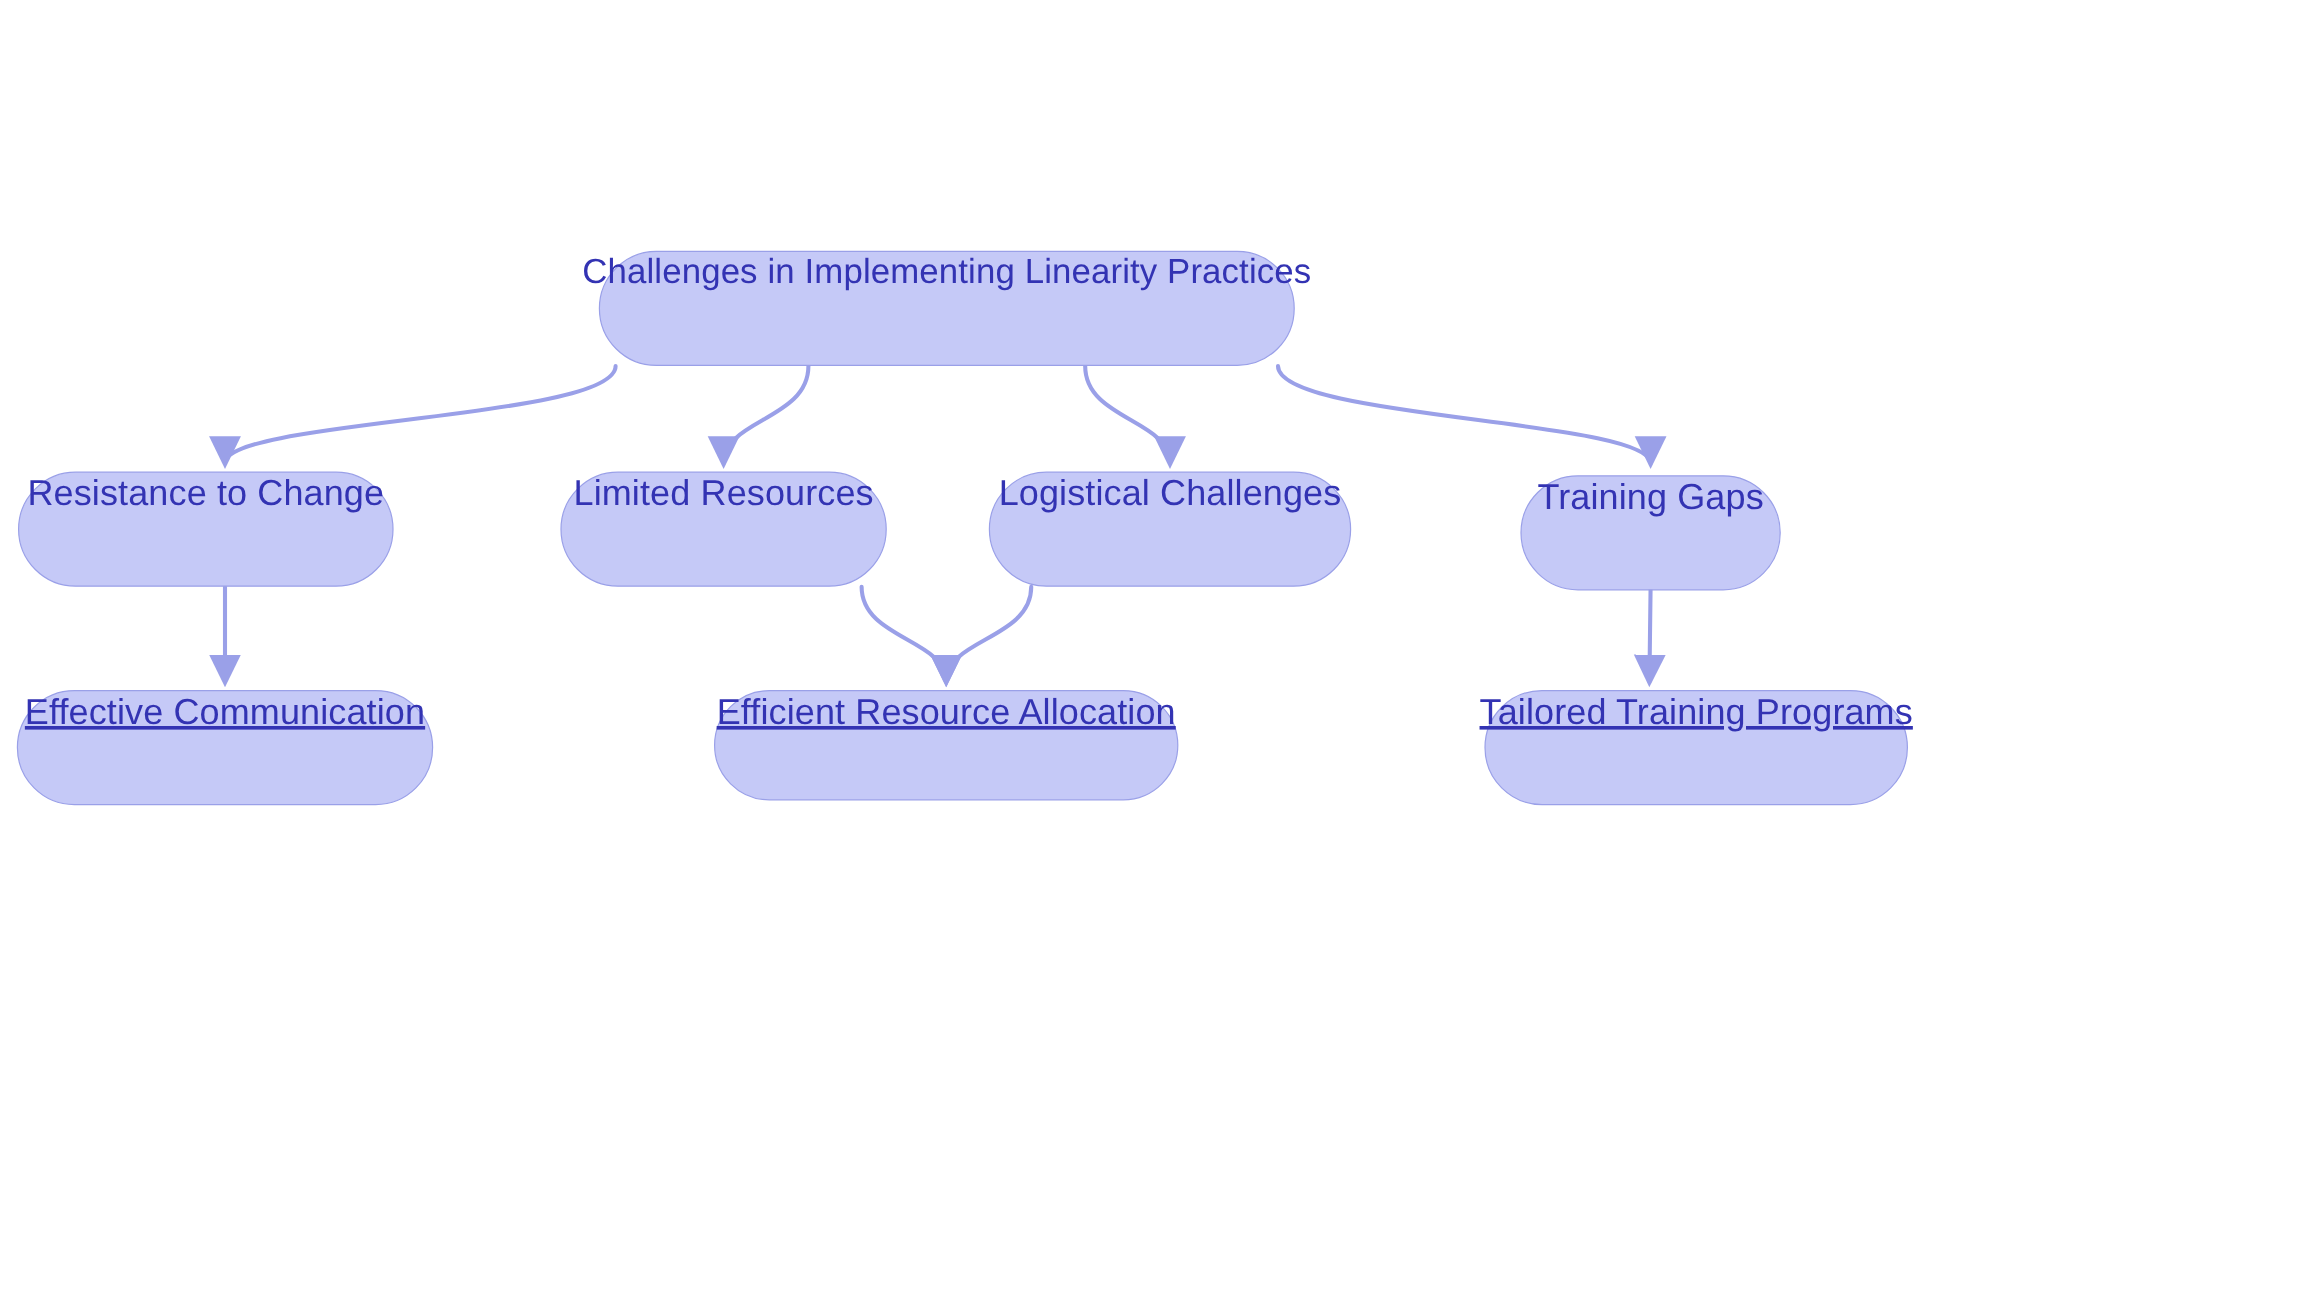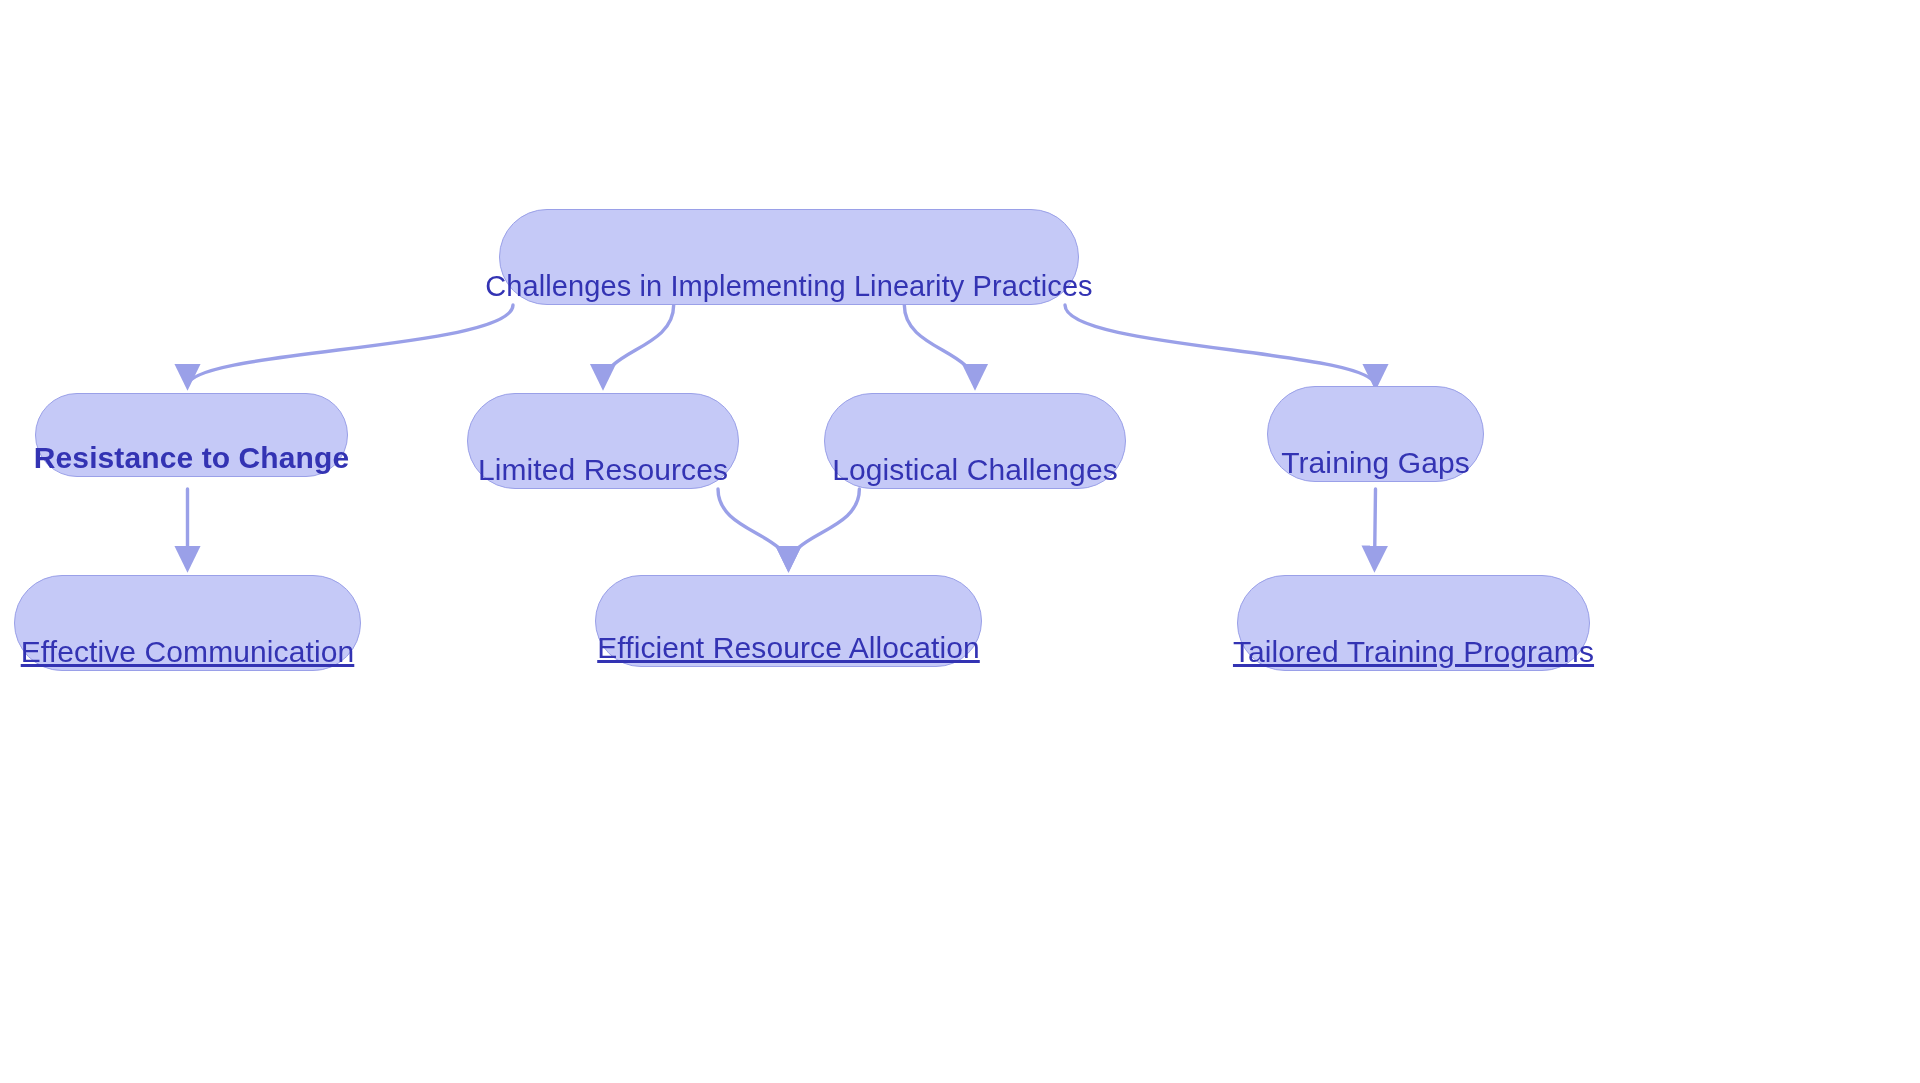--- a/index.html
+++ b/index.html
@@ -20,21 +20,21 @@
     top: 0;
     left: 0;
     width: 1920px;
     height: 1083px;
     pointer-events: none;
   }
   .node {
     position: absolute;
     box-sizing: border-box;
     display: flex;
-    align-items: flex-end;
+    align-items: flex-start;
     justify-content: center;
     background: #c5c9f7;
     border: 1.6px solid #9aa0e8;
     border-radius: 9999px;
     color: #3333b3;
     text-align: center;
     white-space: nowrap;
     letter-spacing: 0.1px;
   }
   .node-label {
@@ -66,30 +66,30 @@
         <path d="M 718.01 489 C 718.01 532.45, 788.5 532.45, 788.5 568" marker-end="url(#arrowhead)"></path>
         <path d="M 859.37 489 C 859.37 532.45, 788.5 532.45, 788.5 568" marker-end="url(#arrowhead)"></path>
         <path d="M 1375.5 489 L 1374.5 568" marker-end="url(#arrowhead)"></path>
       </g>
   </svg>
 
   <div id="nodes-layer">
       <div class="node root-node" style="left: 499px; top: 209px; width: 580px; height: 96px;">
         <span class="node-label">Challenges in Implementing Linearity Practices</span>
       </div>
-      <div class="node level2-node" style="left: 35px; top: 393px; width: 313px; height: 84px; font-weight: bold;">
+      <div class="node level2-node" style="left: 15px; top: 393px; width: 313px; height: 96px;">
         <span class="node-label">Resistance to Change</span>
       </div>
       <div class="node level2-node" style="left: 467px; top: 393px; width: 272px; height: 96px;">
         <span class="node-label">Limited Resources</span>
       </div>
       <div class="node level2-node" style="left: 824px; top: 393px; width: 302px; height: 96px;">
         <span class="node-label">Logistical Challenges</span>
       </div>
-      <div class="node level2-node" style="left: 1267px; top: 386px; width: 217px; height: 96px;">
+      <div class="node level2-node" style="left: 1267px; top: 396px; width: 217px; height: 96px;">
         <span class="node-label">Training Gaps</span>
       </div>
       <div class="node level3-node" style="left: 14px; top: 575px; width: 347px; height: 96px;">
         <span class="node-label">Effective Communication</span>
       </div>
       <div class="node level3-node" style="left: 595px; top: 575px; width: 387px; height: 92px;">
         <span class="node-label">Efficient Resource Allocation</span>
       </div>
       <div class="node level3-node" style="left: 1198px; top: 575px; width: 353px; height: 96px; margin-left: 39px;">
         <span class="node-label">Tailored Training Programs</span>

